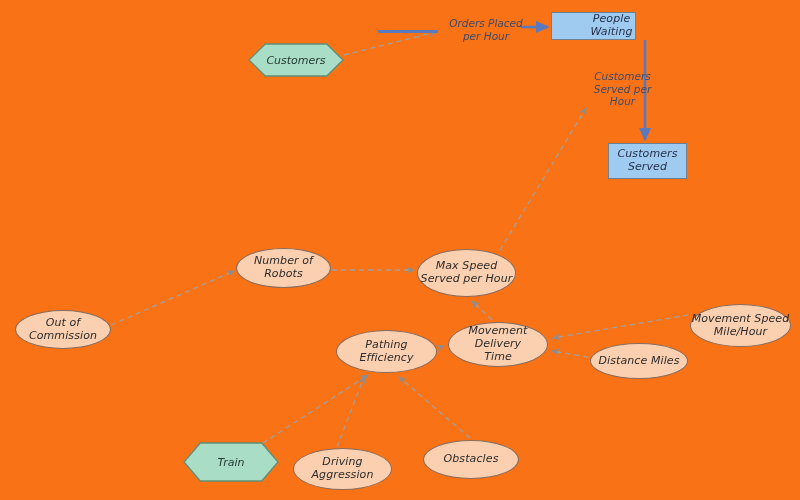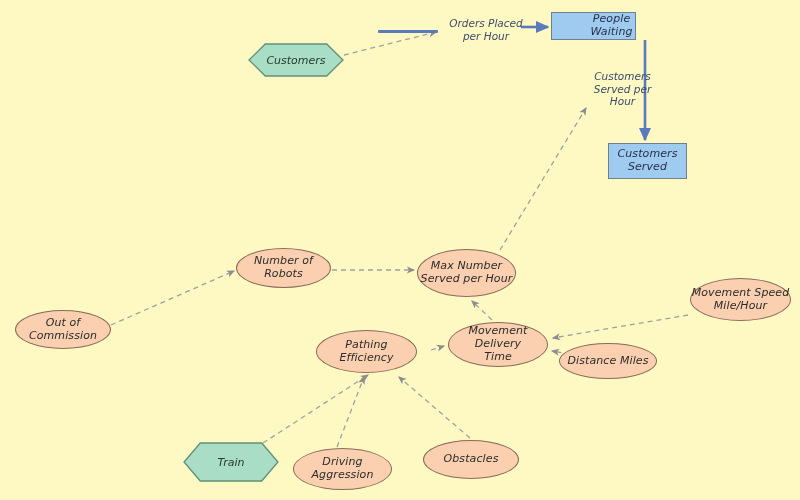--- a/index.html
+++ b/index.html
@@ -5,21 +5,21 @@
 <style>
   html, body {
     margin: 0;
     padding: 0;
     background: #ffffff;
   }
   #canvas {
     position: relative;
     width: 800px;
     height: 500px;
-    background: #fef9c3;
+    background: #f97316;
     overflow: hidden;
     font-family: "DejaVu Sans", sans-serif;
   }
   #edge-layer {
     position: absolute;
     left: 0;
     top: 0;
     width: 800px;
     height: 500px;
     pointer-events: none;
@@ -142,39 +142,39 @@
       </div>
       <div class="node node-box" style="left: 608px; top: 143px; width: 79px; height: 36px;">
         <span style="white-space: pre-line;">Customers
 Served</span>
       </div>
       <div class="node node-ellipse" style="left: 236px; top: 248px; width: 95px; height: 40px;">
         <span style="white-space: pre-line;">Number of
 Robots</span>
       </div>
       <div class="node node-ellipse" style="left: 417px; top: 249px; width: 99px; height: 48px;">
-        <span style="white-space: pre-line;">Max Number
+        <span style="white-space: pre-line;">Max Speed
 Served per Hour</span>
       </div>
       <div class="node node-ellipse" style="left: 15px; top: 310px; width: 96px; height: 39px;">
         <span style="white-space: pre-line; font-style: italic;">Out of
 Commission</span>
       </div>
-      <div class="node node-ellipse" style="left: 690px; top: 278px; width: 101px; height: 43px;">
+      <div class="node node-ellipse" style="left: 690px; top: 304px; width: 101px; height: 43px;">
         <span style="white-space: pre-line;">Movement Speed
 Mile/Hour</span>
       </div>
       <div class="node node-ellipse" style="left: 448px; top: 322px; width: 100px; height: 45px;">
         <span style="white-space: pre-line;">Movement Delivery
 Time</span>
       </div>
-      <div class="node node-ellipse" style="left: 559px; top: 343px; width: 98px; height: 36px;">
+      <div class="node node-ellipse" style="left: 590px; top: 343px; width: 98px; height: 36px;">
         <span style="white-space: pre-line;">Distance Miles</span>
       </div>
-      <div class="node node-ellipse" style="left: 316px; top: 330px; width: 101px; height: 43px;">
+      <div class="node node-ellipse" style="left: 336px; top: 330px; width: 101px; height: 43px;">
         <span style="white-space: pre-line;">Pathing
 Efficiency</span>
       </div>
       <div class="hexwrap" style="left: 183px; top: 442px; width: 96px; height: 40px; text-align: center;">
         <svg width="96" height="40" viewBox="0 0 96 40">
           <polygon points="17.28,1 78.72,1 95,20 78.72,39 17.28,39 1,20" fill="#a9ddc5" stroke="#5f8f7a" stroke-width="1.3"></polygon>
         </svg>
         <div class="hexlabel">Train</div>
       </div>
       <div class="node node-ellipse" style="left: 293px; top: 448px; width: 99px; height: 42px;">

